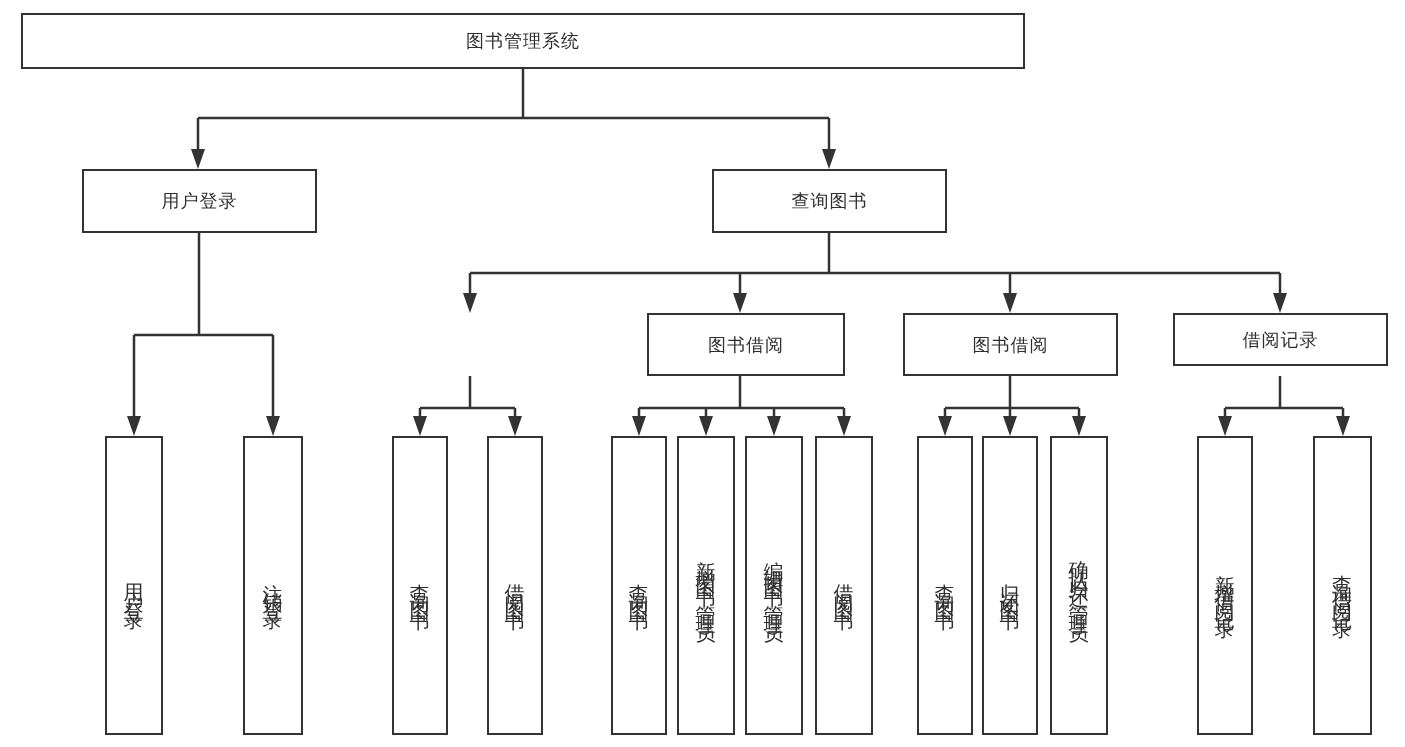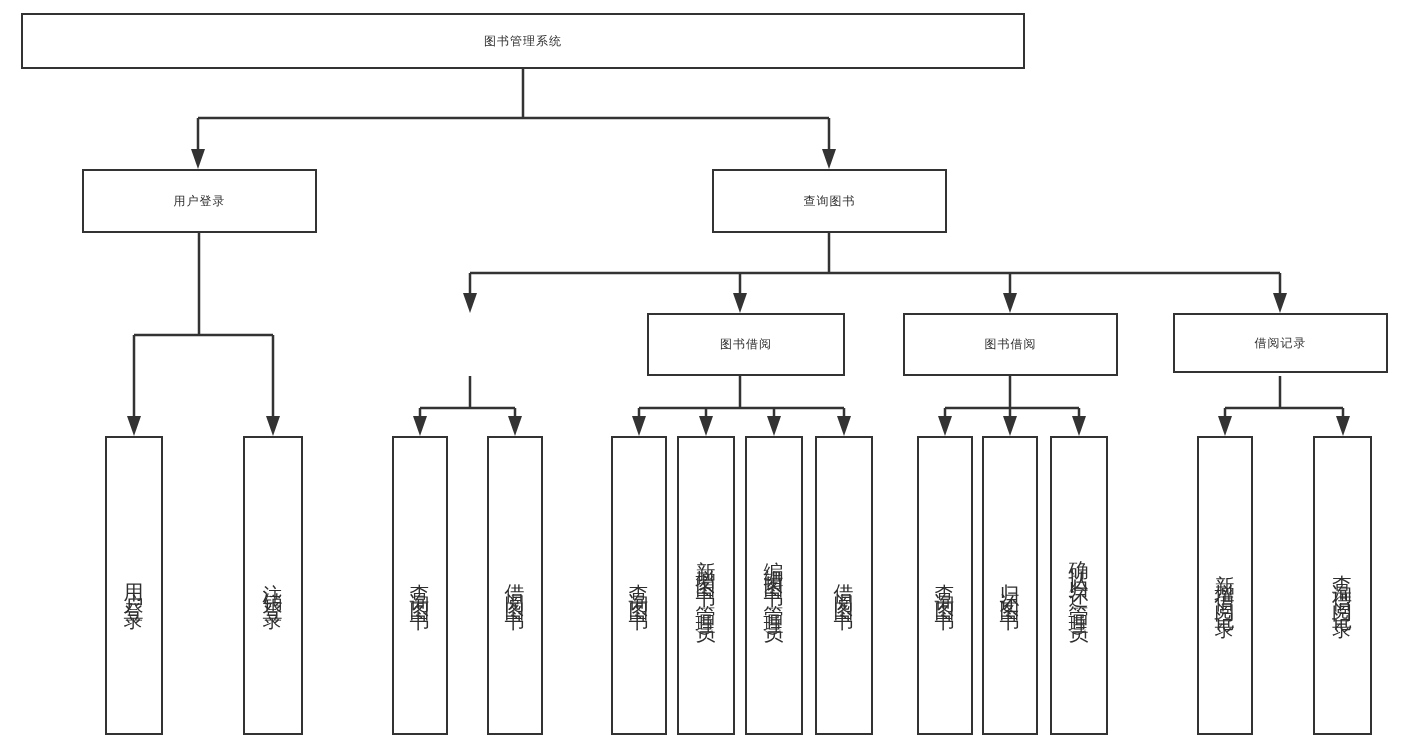--- a/index.html
+++ b/index.html
@@ -14,21 +14,21 @@
   .box{
     position:absolute;
     box-sizing:border-box;
     background:#ffffff;
     border:2.5px solid #333333;
     display:flex;
     align-items:center;
     justify-content:center;
     color:#2e2e2e;
   }
-  .hlabel{font-size:12px;letter-spacing:1px;}
+  .hlabel{font-size:18px;letter-spacing:1px;}
   .vlabel{
     writing-mode:vertical-rl;
     text-orientation:mixed;
     font-size:20px;
     letter-spacing:9px;
     line-height:1;
     color:#2e2e2e;
   }
   #watermark{
     position:absolute;
@@ -95,21 +95,21 @@
   <div class="box" style="left:712px;top:169px;width:235px;height:64px">
     <span class="hlabel">查询图书</span>
   </div>
 
   <div class="box" style="left:647px;top:313px;width:198px;height:63px">
     <span class="hlabel">图书借阅</span>
   </div>
   <div class="box" style="left:903px;top:313px;width:215px;height:63px">
     <span class="hlabel">图书借阅</span>
   </div>
-  <div class="box" style="left:1173px;top:313px;width:215px;height:60px">
+  <div class="box" style="left:1173px;top:313px;width:215px;height:53px">
     <span class="hlabel">借阅记录</span>
   </div>
 
   <div class="box" style="left:105px;top:436px;width:58px;height:299px">
     <span class="vlabel">用户登录</span>
   </div>
   <div class="box" style="left:243px;top:436px;width:60px;height:299px">
     <span class="vlabel">注销登录</span>
   </div>
 

